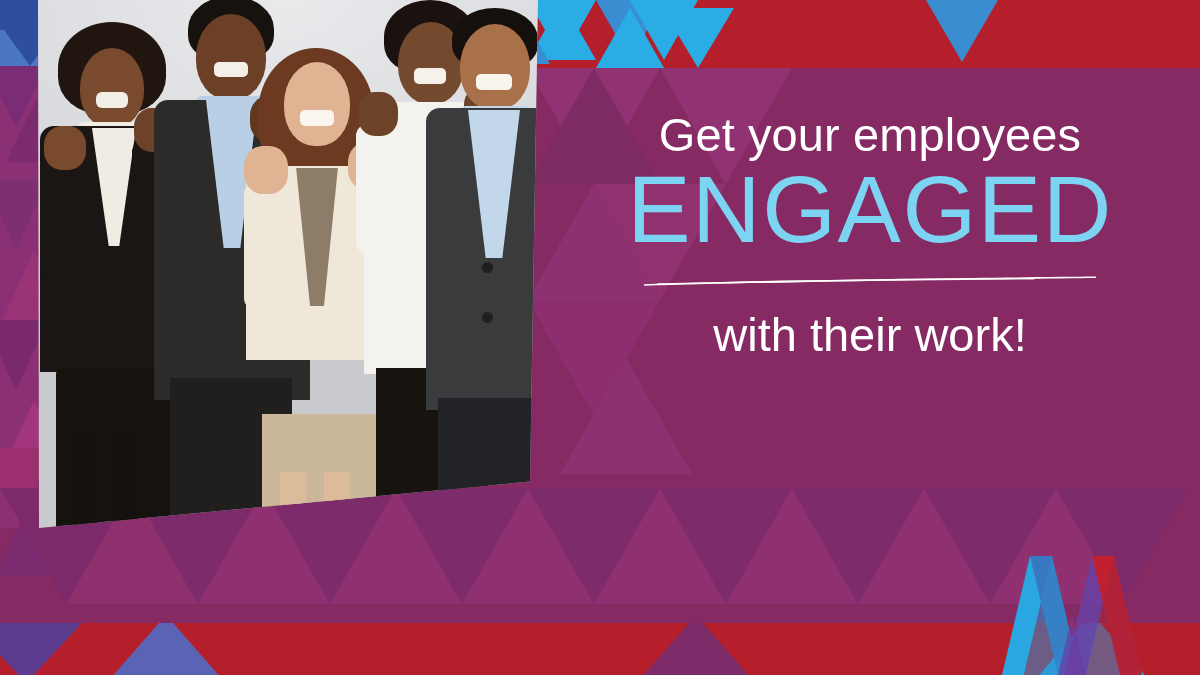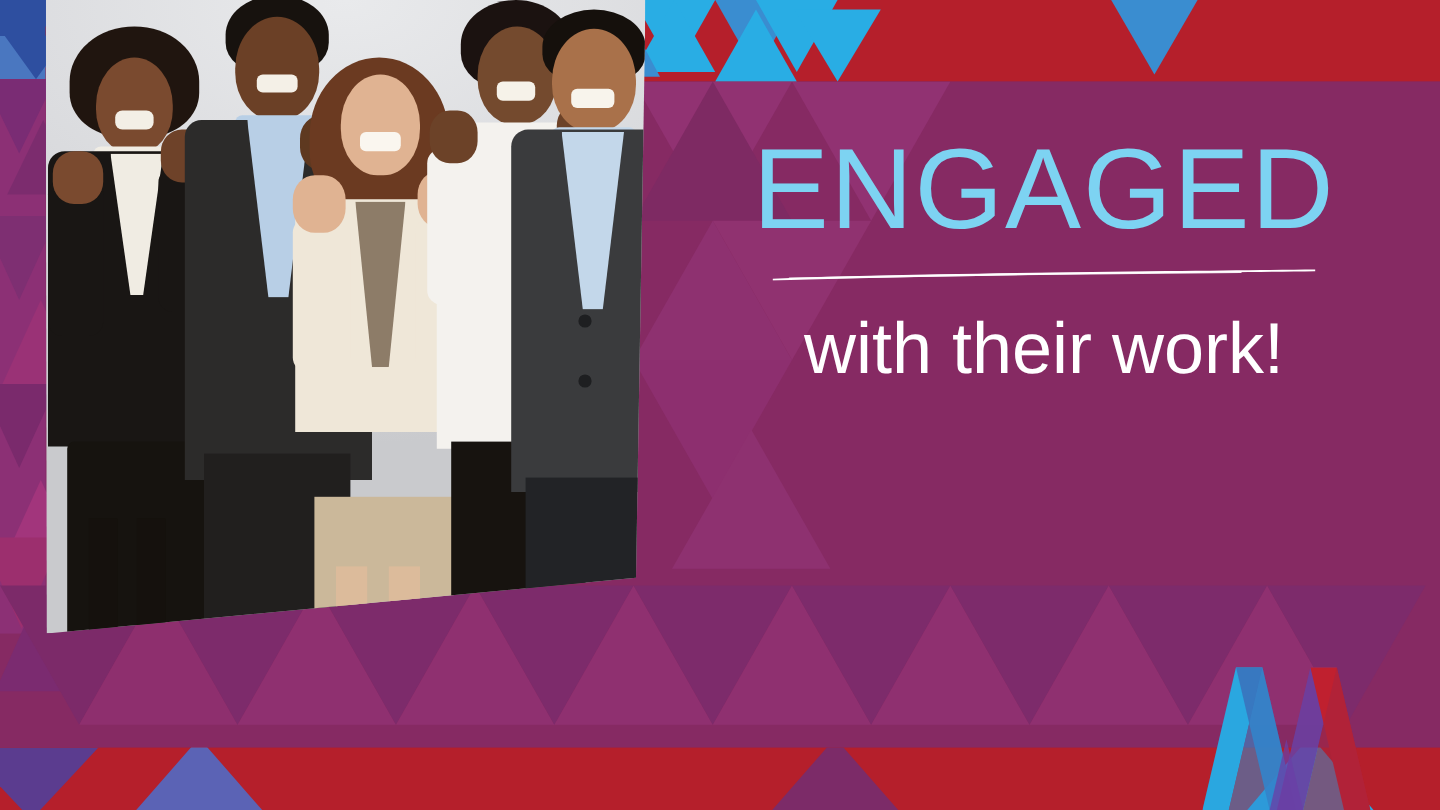--- a/index.html
+++ b/index.html
@@ -54,21 +54,21 @@
     letter-spacing:.1px;
   }
   #line2{
     color:#7dd3f2;font-size:95px;line-height:1.02;font-weight:400;
     letter-spacing:1.5px;
   }
   #rule{
     position:relative;width:456px;height:12px;margin:14px auto 0 auto;
   }
   #line3{
-    color:#ffffff;font-size:60px;line-height:1.08;font-weight:400;
+    color:#ffffff;font-size:47px;line-height:1.08;font-weight:400;
     margin-top:26px;
   }
 
   
   #logo{position:absolute;left:1002px;top:556px;width:160px;height:119px;}
   #logo svg{display:block;}
 </style>
 </head>
 <body>
 
@@ -209,20 +209,21 @@
         <div style="position:absolute;left:38px;top:110px;width:52px;height:148px;background:#c3d7ea;clip-path:polygon(0 0,100% 0,66% 100%,34% 100%);"></div>
         <div style="position:absolute;left:52px;top:262px;width:11px;height:11px;border-radius:50%;background:#1e1f21;"></div>
         <div style="position:absolute;left:52px;top:312px;width:11px;height:11px;border-radius:50%;background:#1e1f21;"></div>
         <div class="legs" style="left:8px;width:112px;height:130px;background:#222326;"></div>
       </div>
 
     </div>
   </div>
 
   <div id="copy">
+    <div id="line1">Get your employees</div>
     <div id="line2">ENGAGED</div>
 
     <div id="rule">
       <svg width="456" height="12" viewBox="0 0 456 12" xmlns="http://www.w3.org/2000/svg" aria-hidden="true">
         <path d="M2,10.2 C40,8.9 86,7.6 140,6.6 C200,5.5 268,4.6 330,3.9 C382,3.3 424,2.9 454,2.6
                  L454,4.0 C424,4.4 382,4.9 330,5.6 C268,6.4 200,7.3 140,8.4 C86,9.4 40,10.6 2,11.7 Z" fill="#ffffff"></path>
         <path d="M16,10.0 C70,8.8 130,7.6 196,6.7 C262,5.8 330,5.1 392,4.6" stroke="#ffffff" stroke-width="1.6" fill="none" stroke-linecap="round" opacity="0.9"></path>
       </svg>
     </div>
 

